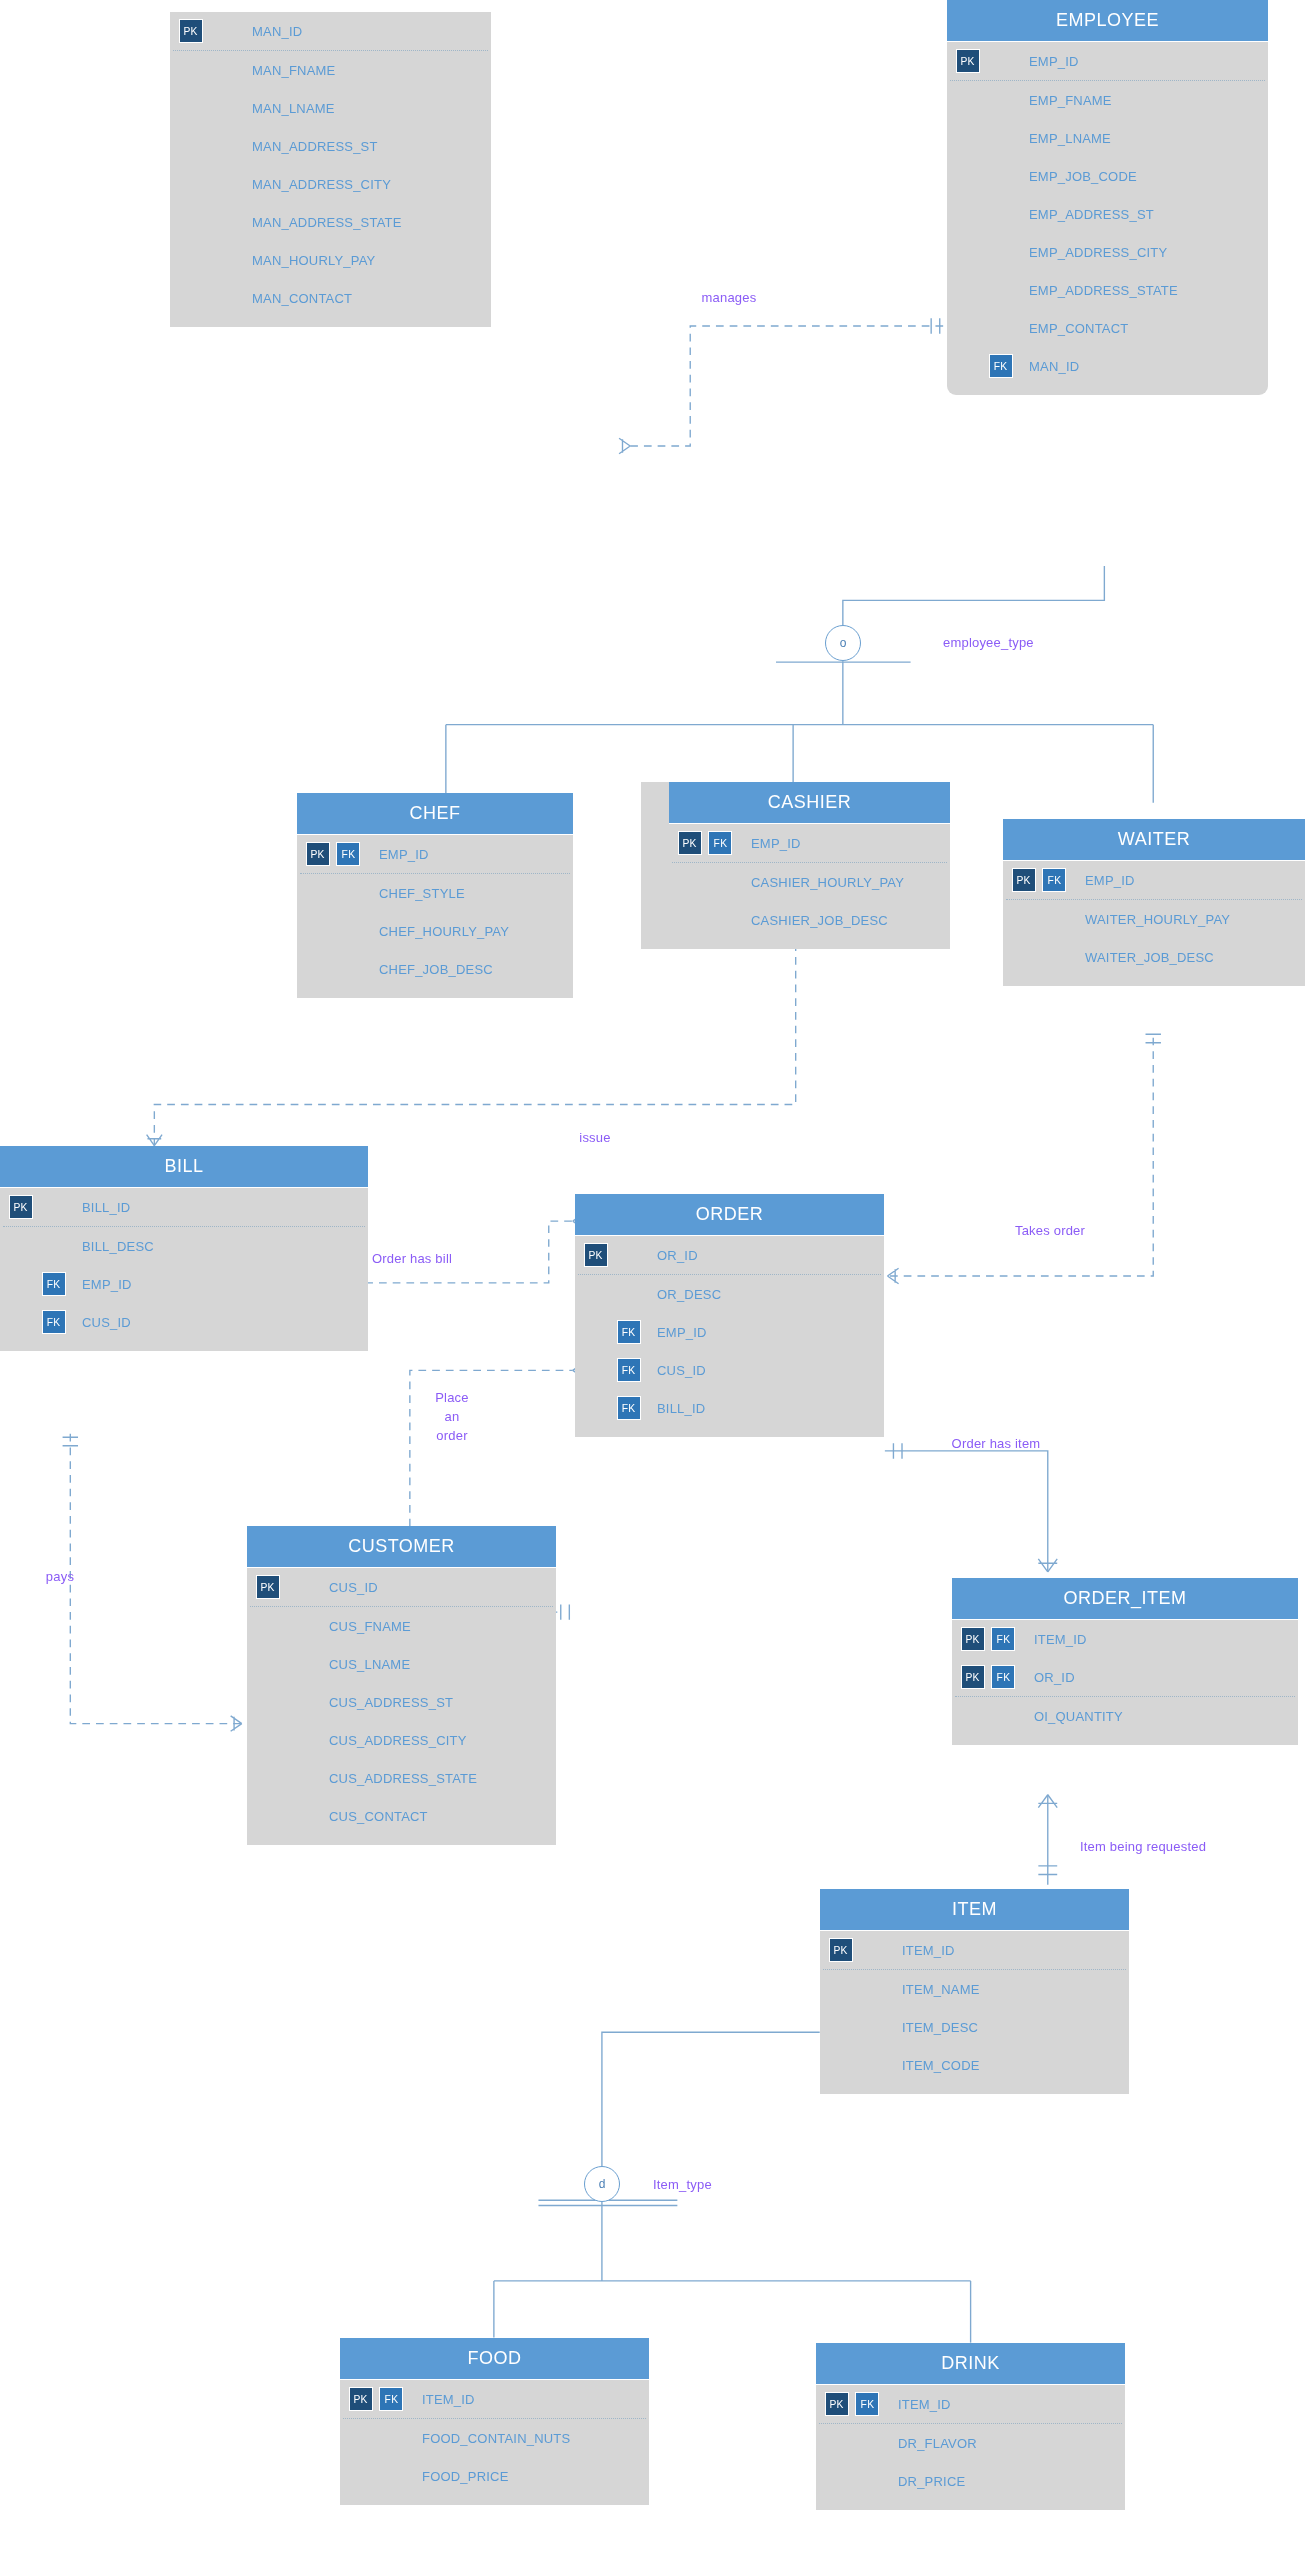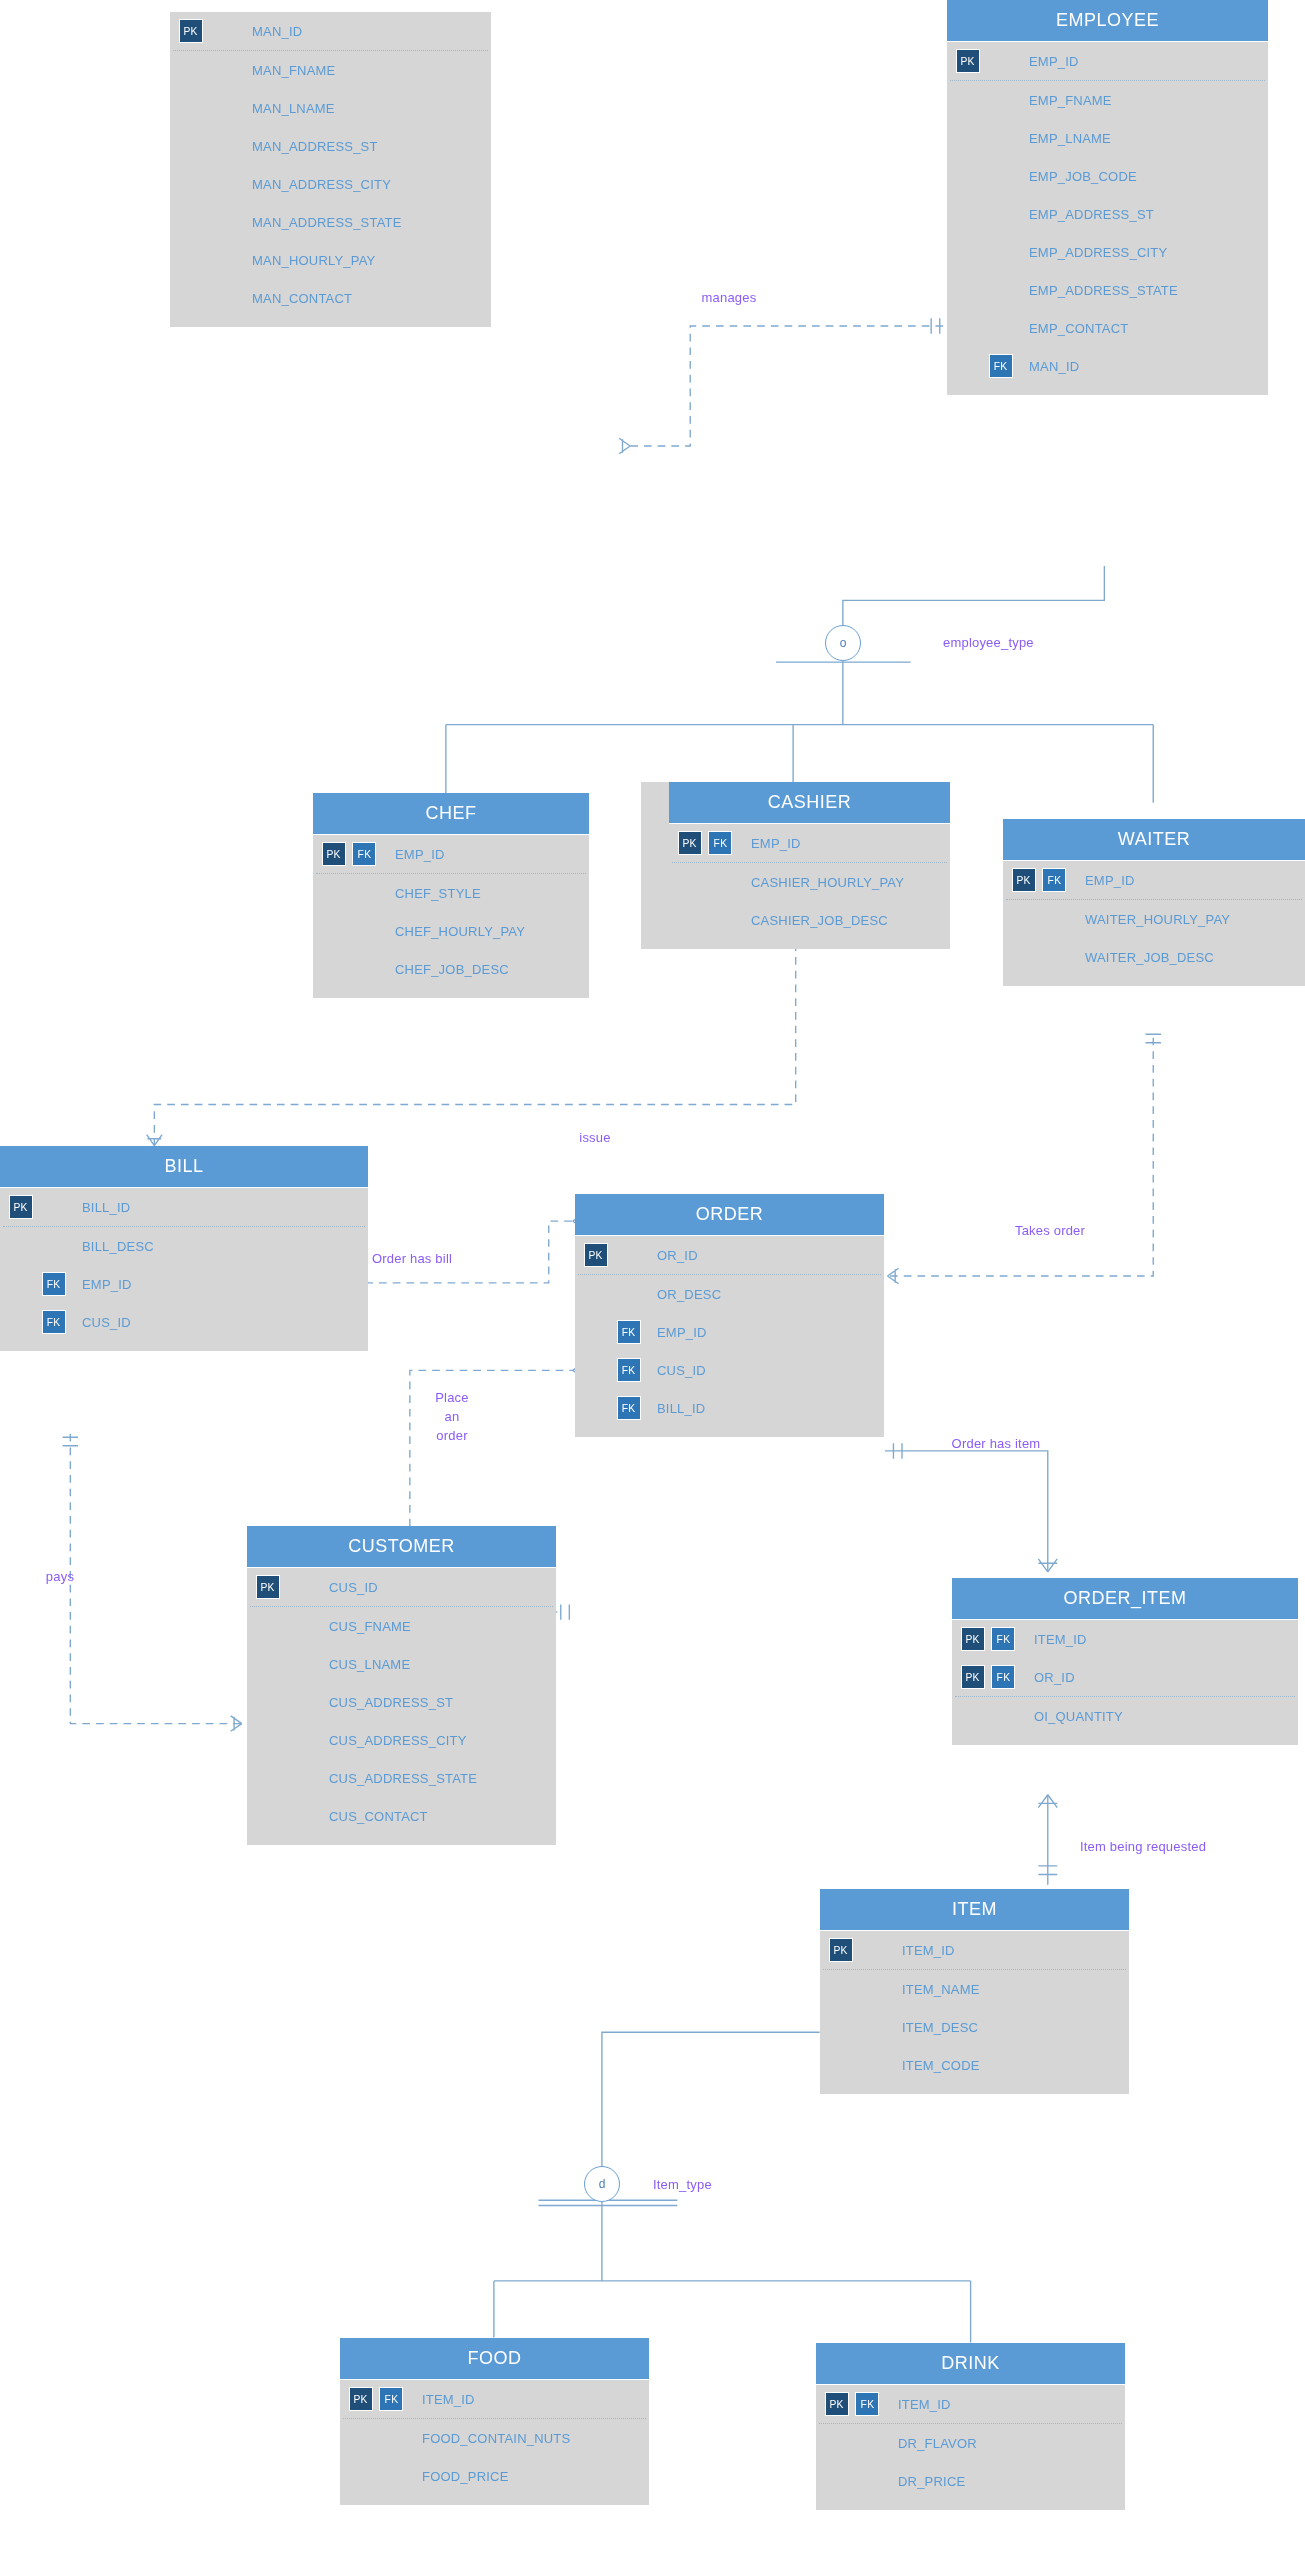--- a/index.html
+++ b/index.html
@@ -212,21 +212,21 @@
             <div class="keys"></div>
             <span class="aname">MAN_HOURLY_PAY</span>
           </div>
           <div class="attr">
             <div class="keys"></div>
             <span class="aname">MAN_CONTACT</span>
           </div>
         </div>
         <div style="height: 10.3px;"></div>
       </div>
-      <div class="entity" style="left: 947px; top: 0px; width: 321px;">
+      <div class="entity" style="left: 947px; top: 0px; width: 321px; border-radius: 9px;">
         <div class="entity-title">EMPLOYEE</div>
         <div class="attr-list">
           <div class="attr">
             <div class="keys">
               <span class="badge pk">PK</span>
             </div>
             <span class="aname">EMP_ID</span>
           </div>
           <div class="divider"></div>
           <div class="attr">
@@ -259,21 +259,21 @@
           </div>
           <div class="attr">
             <div class="keys">
               <span class="badge fk" style="margin-left: 33px;">FK</span>
             </div>
             <span class="aname">MAN_ID</span>
           </div>
         </div>
         <div style="height: 10.3px;"></div>
       </div>
-      <div class="entity" style="left: 297px; top: 793px; width: 276px; margin-left: 16px;">
+      <div class="entity" style="left: 297px; top: 793px; width: 276px;">
         <div class="entity-title">CHEF</div>
         <div class="attr-list">
           <div class="attr">
             <div class="keys">
               <span class="badge pk">PK</span>
               <span class="badge fk">FK</span>
             </div>
             <span class="aname">EMP_ID</span>
           </div>
           <div class="divider"></div>

